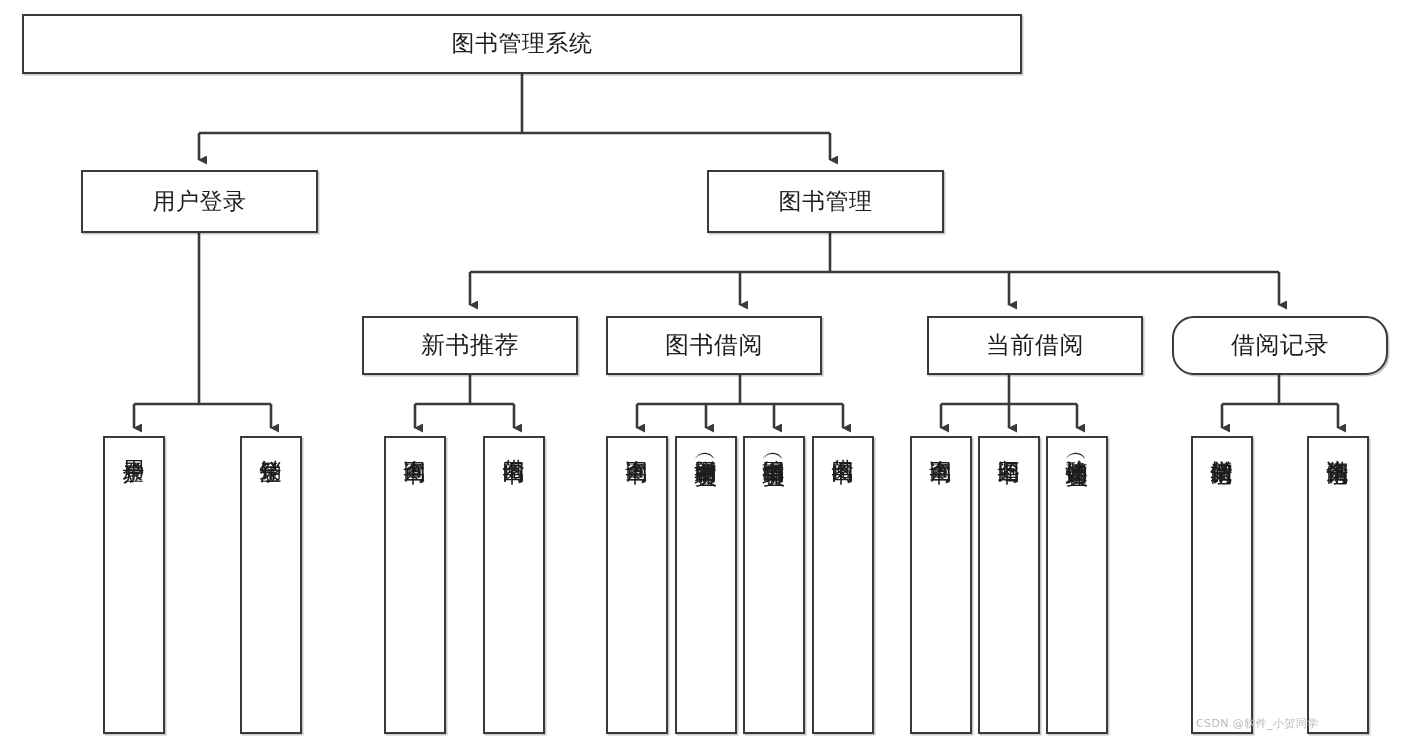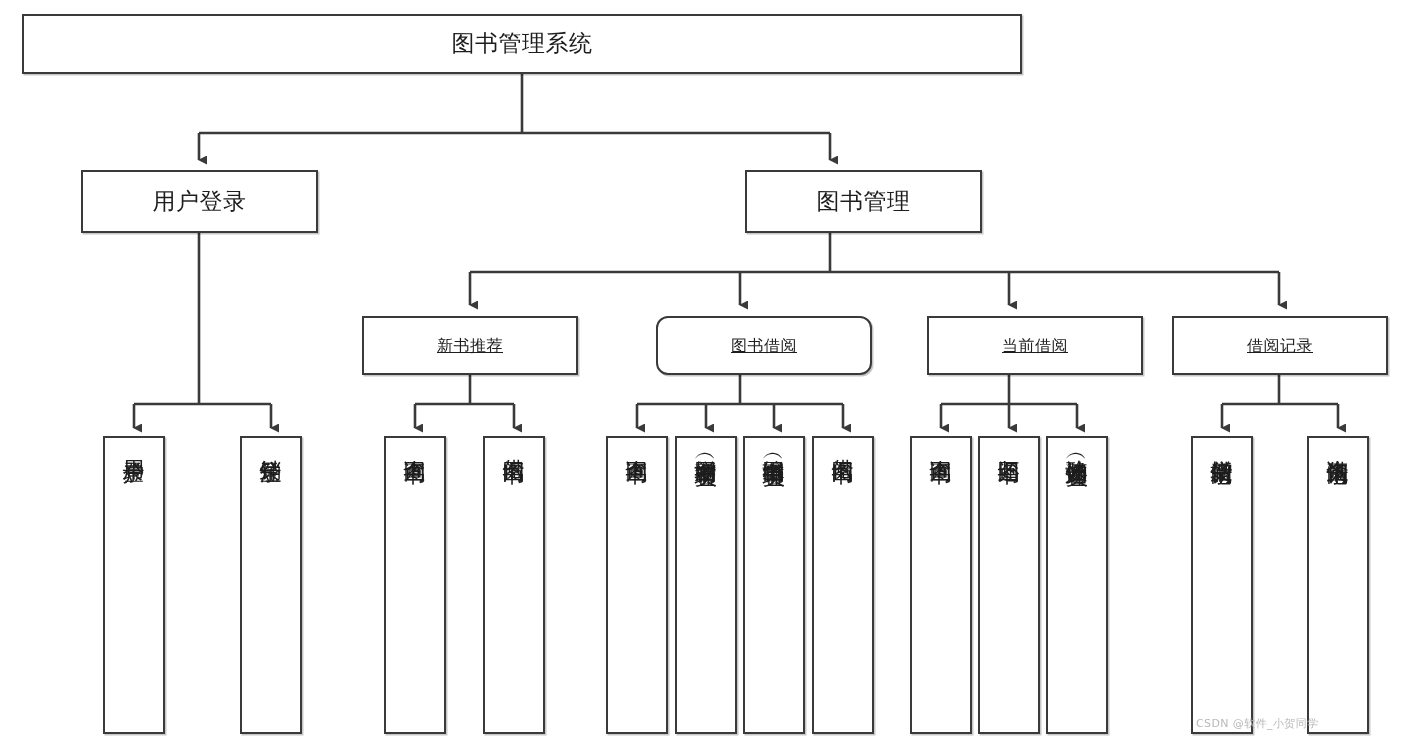--- a/index.html
+++ b/index.html
@@ -43,21 +43,21 @@
   }
   .node .label-h {
     font-size: 23px;
     line-height: 1.1;
     letter-spacing: 0.5px;
     white-space: nowrap;
     text-align: center;
   }
   .node.root .label-h { font-size: 23px; }
   .node.level2 .label-h { font-size: 23px; }
-  .node.level3 .label-h { font-size: 16px; text-decoration: underline; }
+  .node.level3 .label-h { font-size: 24px; }
   .node.leaf {
     align-items: flex-start;
     justify-content: center;
     padding-top: 4px;
     border-width: 2.5px;
   }
   .node.leaf .label-v {
     writing-mode: vertical-rl;
     text-orientation: upright;
     font-size: 22px;
@@ -134,34 +134,34 @@
     </g>
   </svg>
 
   <div class="node root" style="left:22px; top:14px; width:1000px; height:60px;">
     <span class="label-h">图书管理系统</span>
   </div>
 
   <div class="node level2" style="left:81px; top:170px; width:237px; height:63px;">
     <span class="label-h">用户登录</span>
   </div>
-  <div class="node level2" style="left:745px; top:170px; width:237px; height:63px;">
+  <div class="node level2" style="left:707px; top:170px; width:237px; height:63px;">
     <span class="label-h">图书管理</span>
   </div>
 
   <div class="node level3" style="left:362px; top:316px; width:216px; height:59px;">
     <span class="label-h">新书推荐</span>
   </div>
-  <div class="node level3" style="left:656px; top:316px; width:216px; height:59px;border-radius:12px;">
+  <div class="node level3" style="left:606px; top:316px; width:216px; height:59px;">
     <span class="label-h">图书借阅</span>
   </div>
   <div class="node level3" style="left:902px; top:316px; width:216px; height:59px;margin-left:25px;">
     <span class="label-h">当前借阅</span>
   </div>
-  <div class="node level3" style="left:1172px; top:316px; width:216px; height:59px;">
+  <div class="node level3" style="left:1172px; top:316px; width:216px; height:59px;border-radius:22px;">
     <span class="label-h">借阅记录</span>
   </div>
 
   <div class="node leaf" style="left:103px; top:436px; width:62px; height:298px;">
     <span class="label-v">用户登录</span>
   </div>
   <div class="node leaf" style="left:240px; top:436px; width:62px; height:298px;">
     <span class="label-v">注销登录</span>
   </div>
 

